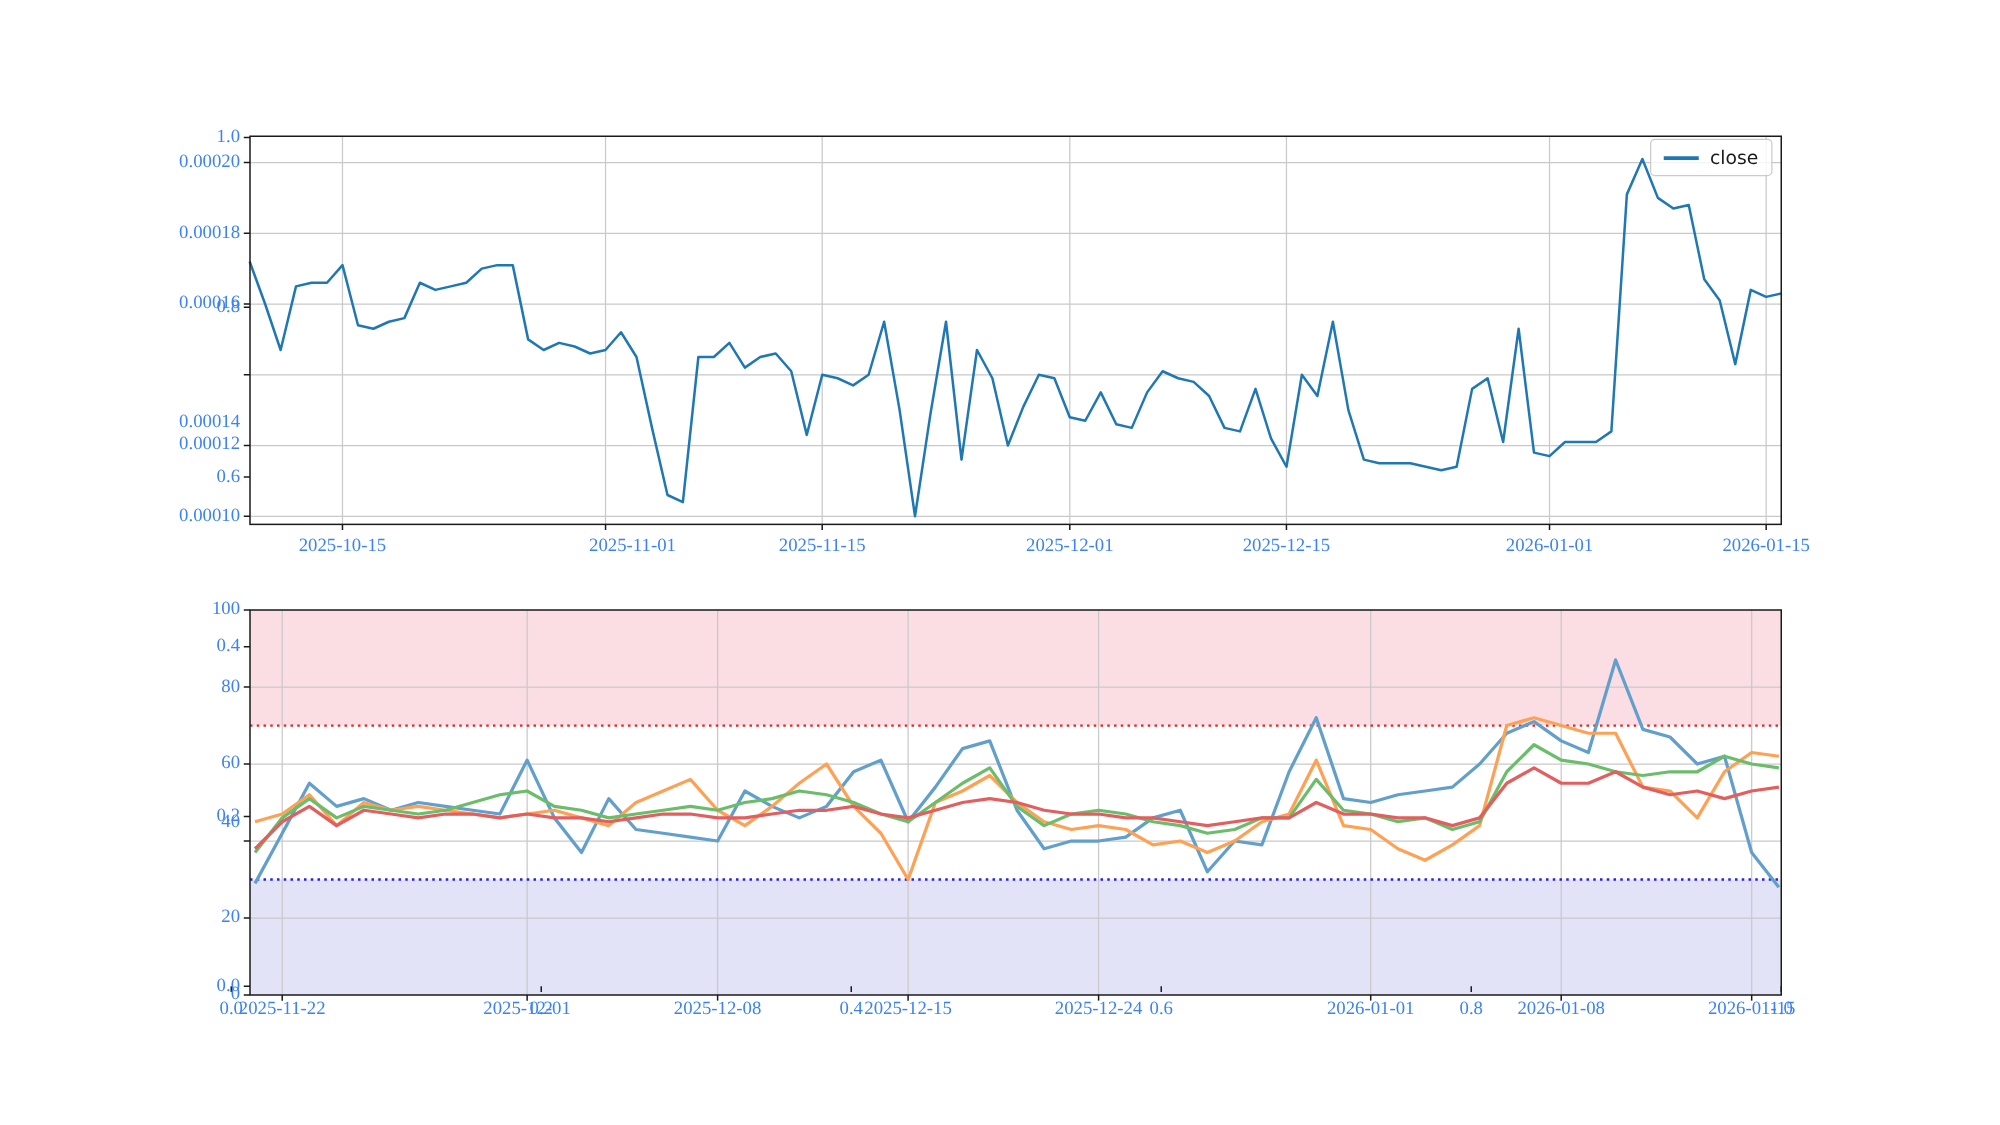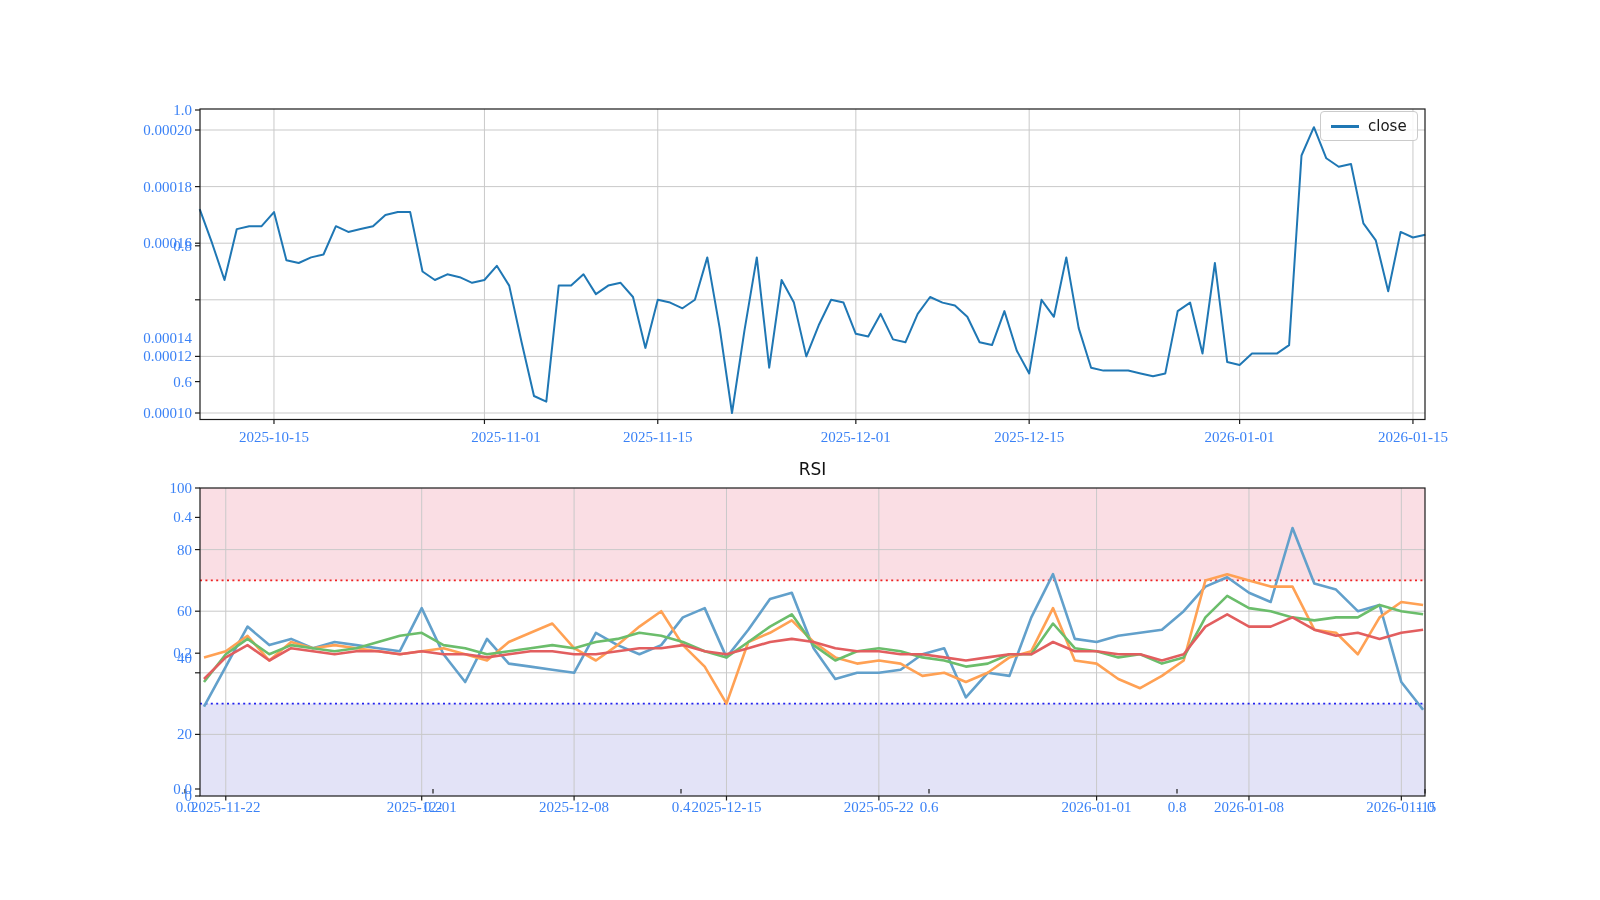--- a/index.html
+++ b/index.html
@@ -125,31 +125,30 @@
       <div class="xlab" style="left: 488px; top: 429px; margin-left: 18px;">2025-11-01</div>
       <div class="xlab" style="left: 657.76px; top: 429px;">2025-11-15</div>
       <div class="xlab" style="left: 855.84px; top: 429px;">2025-12-01</div>
       <div class="xlab" style="left: 1029.16px; top: 429px;">2025-12-15</div>
       <div class="xlab" style="left: 1239.62px; top: 429px;">2026-01-01</div>
       <div class="xlab" style="left: 1412.94px; top: 429px;">2026-01-15</div>
       <div class="xlab" style="left: 225.77px; top: 799px;">2025-11-22</div>
       <div class="xlab" style="left: 421.7px; top: 799px;">2025-12-01</div>
       <div class="xlab" style="left: 574.09px; top: 799px;">2025-12-08</div>
       <div class="xlab" style="left: 726.48px; top: 799px;">2025-12-15</div>
-      <div class="xlab" style="left: 878.87px; top: 799px;">2025-05-22</div>
+      <div class="xlab" style="left: 878.87px; top: 799px;">2025-12-24</div>
       <div class="xlab" style="left: 1096.57px; top: 799px;">2026-01-01</div>
       <div class="xlab" style="left: 1248.96px; top: 799px;">2026-01-08</div>
       <div class="xlab" style="left: 1401.35px; top: 799px;">2026-01-15</div>
       <div class="xlab" style="left: 185px; top: 799px;">0.0</div>
       <div class="xlab" style="left: 433px; top: 799px;">0.2</div>
       <div class="xlab" style="left: 681px; top: 799px;">0.4</div>
       <div class="xlab" style="left: 929px; top: 799px;">0.6</div>
       <div class="xlab" style="left: 1177px; top: 799px;">0.8</div>
       <div class="xlab" style="left: 1425px; top: 799px;">1.0</div>
     </div>
-  <div class="rsi-title">RSI</div>
   <div class="legend" id="legend-price">
       <div class="legend-row">
         <span class="swatch" style="border-top-color: rgb(31, 119, 180);"></span>
         <span>close</span>
       </div>
     </div>
 </div>
 
 </body></html>

